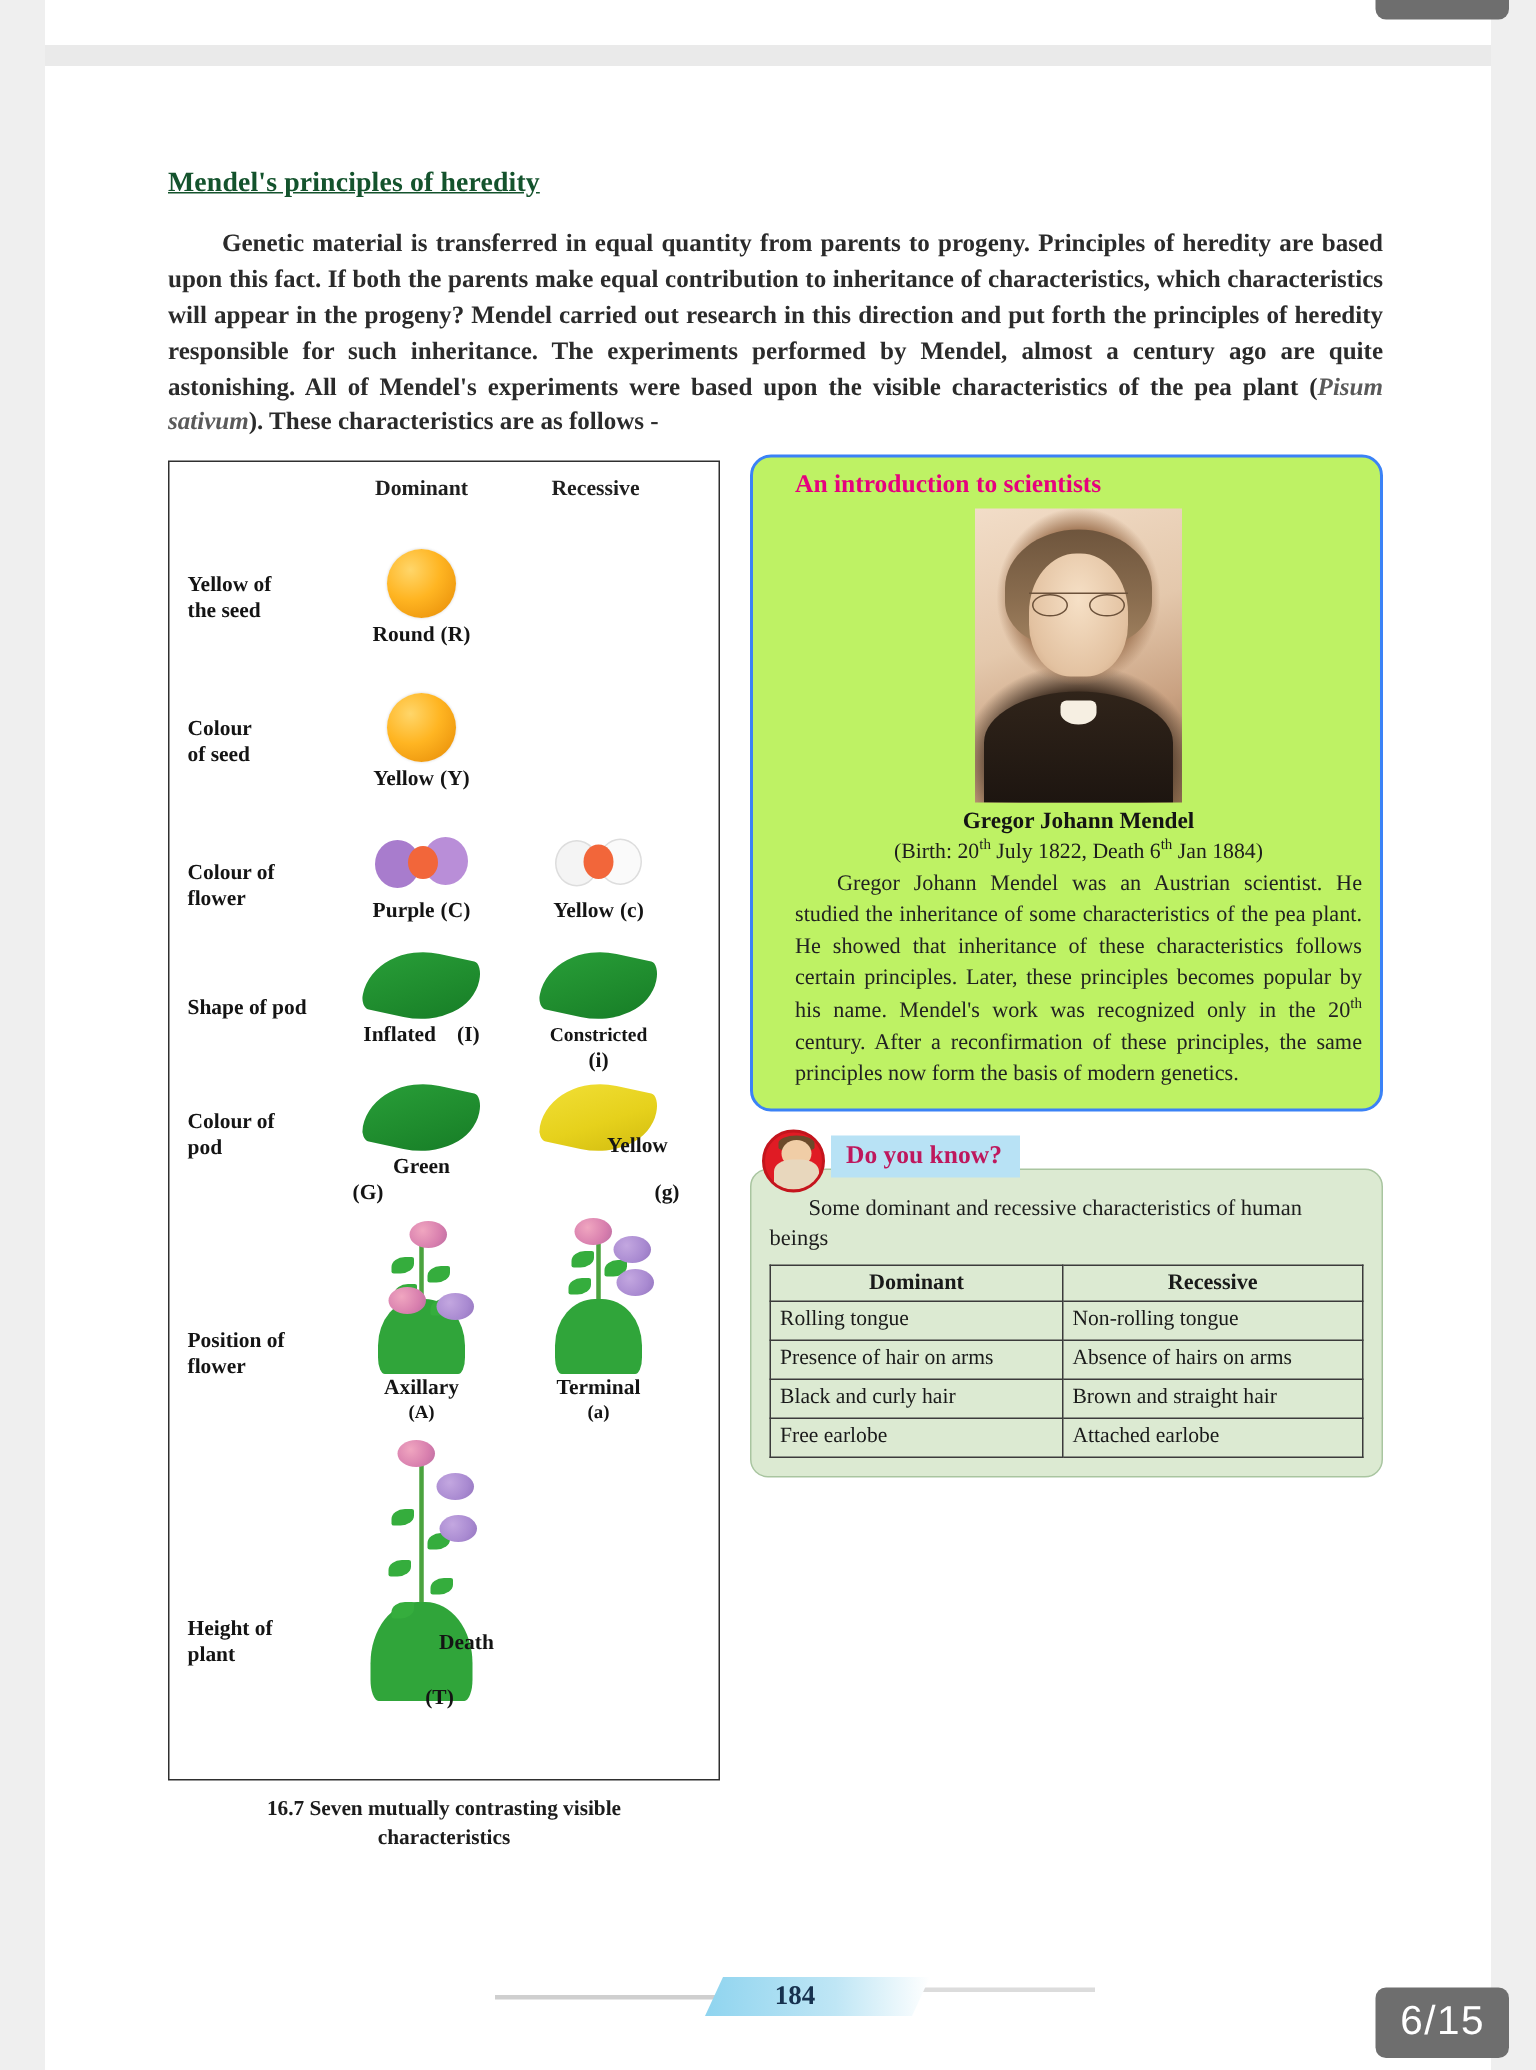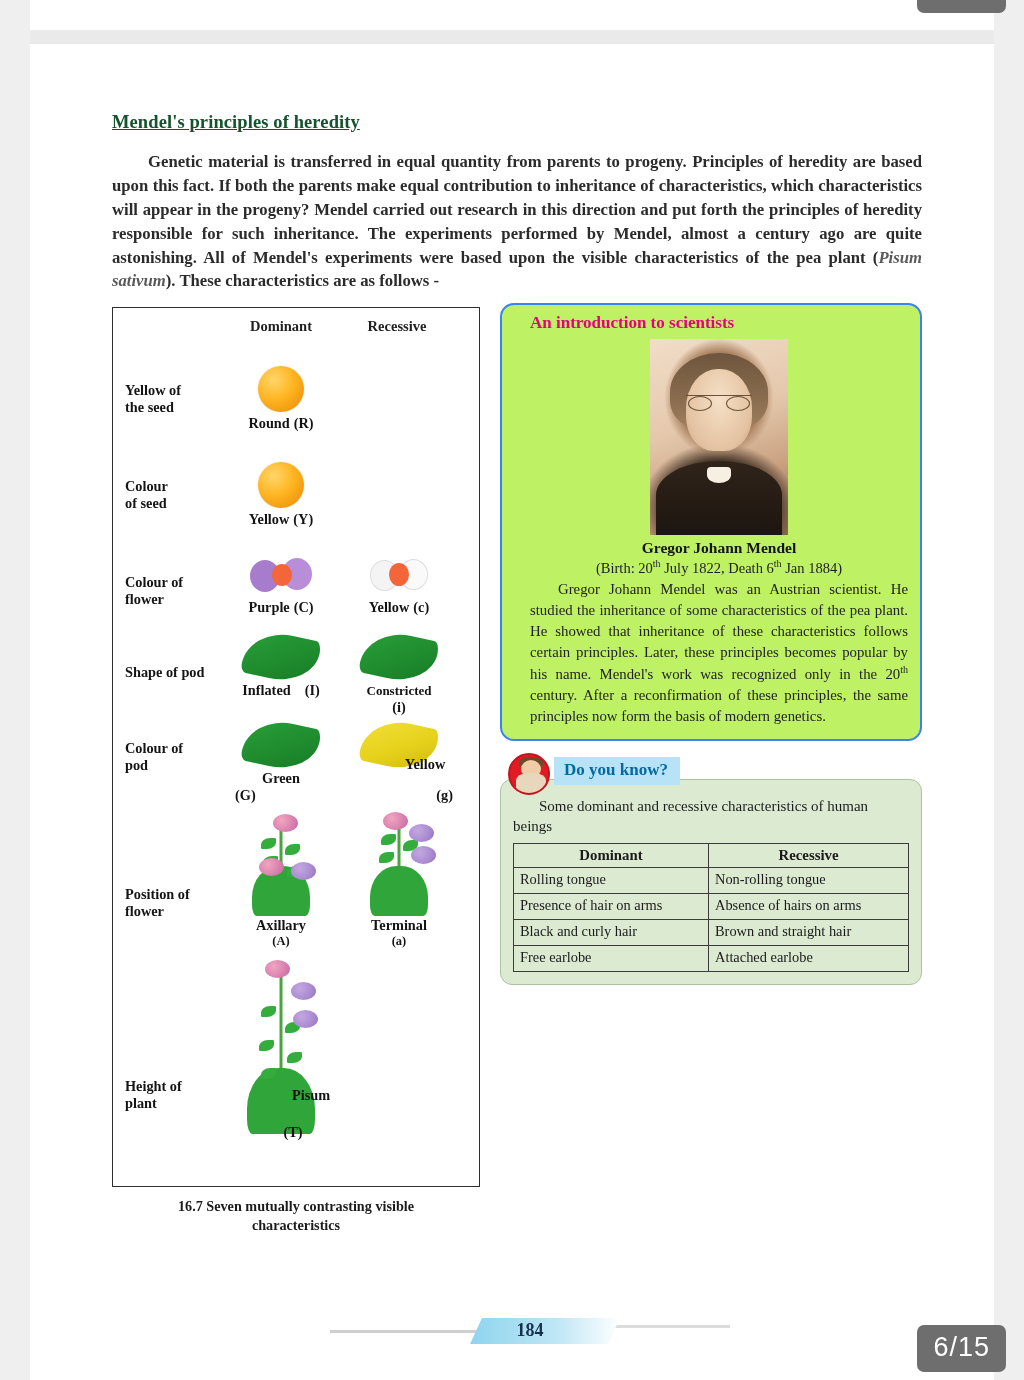--- a/index.html
+++ b/index.html
@@ -276,21 +276,21 @@
     position: absolute; left: 9px; top: 2px; width: 24px; height: 10px;
     border-radius: 50% 50% 20% 20%; background: #6b4a2a;
   }
   #dyk-icon .body2 {
     position: absolute; left: 6px; bottom: 0; width: 30px; height: 20px;
     border-radius: 40% 40% 0 0; background: #e8d7bd;
   }
   #dyk-label {
     position: absolute; left: 54px; top: 0;
     background: #b8e2f5;
-    color: #0369a1;
+    color: #be185d;
     font-weight: bold; font-size: 17px;
     padding: 3px 12px 5px 10px;
   }
   #dyk-box {
     position: relative;
     margin-top: -12px;
     border: 1.6px solid #a9c5a0;
     border-radius: 12px;
     background: #dcead2;
     padding: 16px 12px 12px 12px;
@@ -476,21 +476,21 @@
               <span class="bush" style="bottom:0;width:68px;height:66px"></span>
               <span class="leaf" style="left:34px;top:58px"></span>
               <span class="leaf" style="left:58px;top:74px"></span>
               <span class="leaf" style="left:32px;top:92px"></span>
               <span class="leaf" style="left:60px;top:104px"></span>
               <span class="leaf" style="left:34px;top:120px"></span>
               <span class="bloom pinkish" style="left:38px;top:12px"></span>
               <span class="bloom violet" style="left:64px;top:34px"></span>
               <span class="bloom violet" style="left:66px;top:62px"></span>
             </div>
-            <span class="cell-caption" style="position:relative;left:30px;top:-48px">Pisum</span>
+            <span class="cell-caption" style="position:relative;left:30px;top:-48px">Death</span>
             <div class="allele" style="position:relative;left:12px;top:-28px">(T)</div>
           </div>
         </div>
       </div>
 
       <div id="fig-caption" style="white-space:pre-line">16.7 Seven mutually contrasting visible
 characteristics</div>
 
       <div id="right-col">
 

